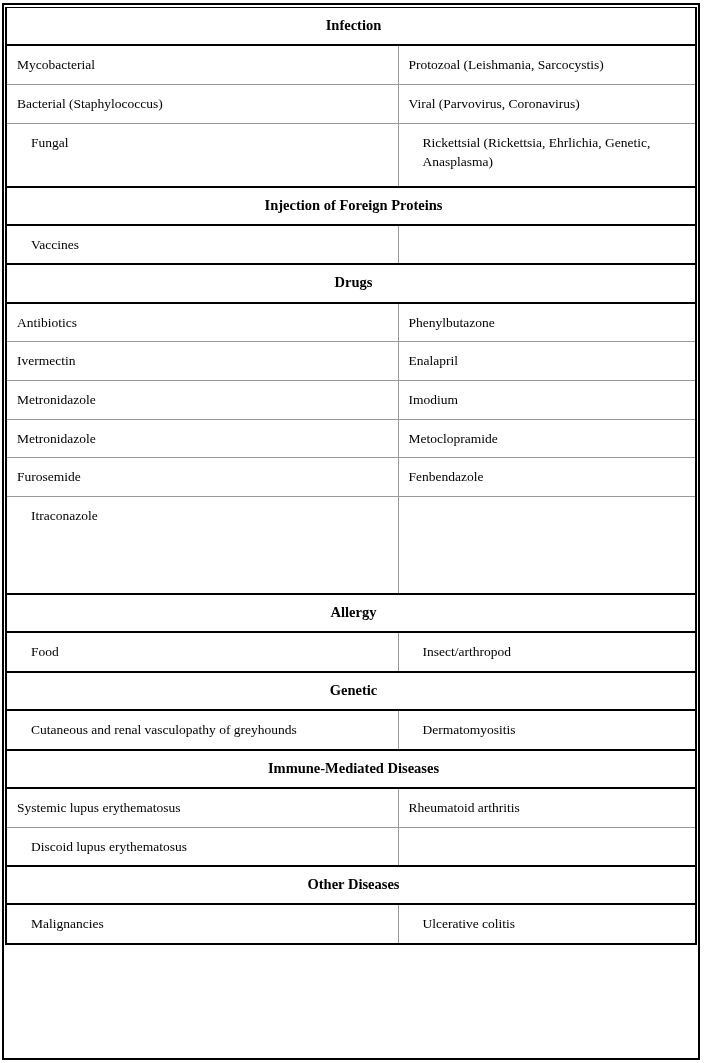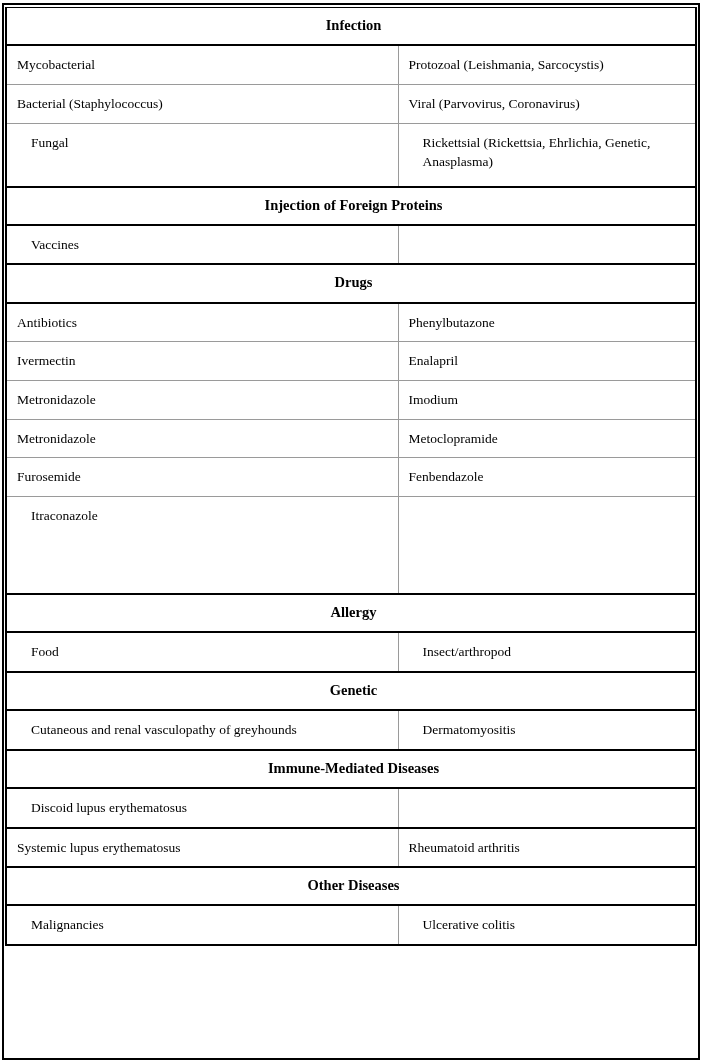--- a/index.html
+++ b/index.html
@@ -216,34 +216,34 @@
             <td class="col-left">
               <span class="cell-text">Cutaneous and renal vasculopathy of greyhounds</span>
             </td>
             <td class="col-right">
               <span class="cell-text">Dermatomyositis</span>
             </td>
           </tr>
           <tr class="section-row">
             <td colspan="2">Immune-Mediated Diseases</td>
           </tr>
+          <tr class="data-row first-in-section">
+            <td class="col-left">
+              <span class="cell-text">Systemic lupus erythematosus</span>
+            </td>
+            <td class="col-right">
+              <span class="cell-text">Rheumatoid arthritis</span>
+            </td>
+          </tr>
           <tr class="data-row last-in-section">
             <td class="col-left">
               <span class="cell-text">Discoid lupus erythematosus</span>
             </td>
             <td class="col-right">
               <span class="cell-text"></span>
-            </td>
-          </tr>
-          <tr class="data-row first-in-section">
-            <td class="col-left">
-              <span class="cell-text">Systemic lupus erythematosus</span>
-            </td>
-            <td class="col-right">
-              <span class="cell-text">Rheumatoid arthritis</span>
             </td>
           </tr>
           <tr class="section-row">
             <td colspan="2">Other Diseases</td>
           </tr>
           <tr class="data-row first-in-section last-in-section">
             <td class="col-left">
               <span class="cell-text">Malignancies</span>
             </td>
             <td class="col-right">

